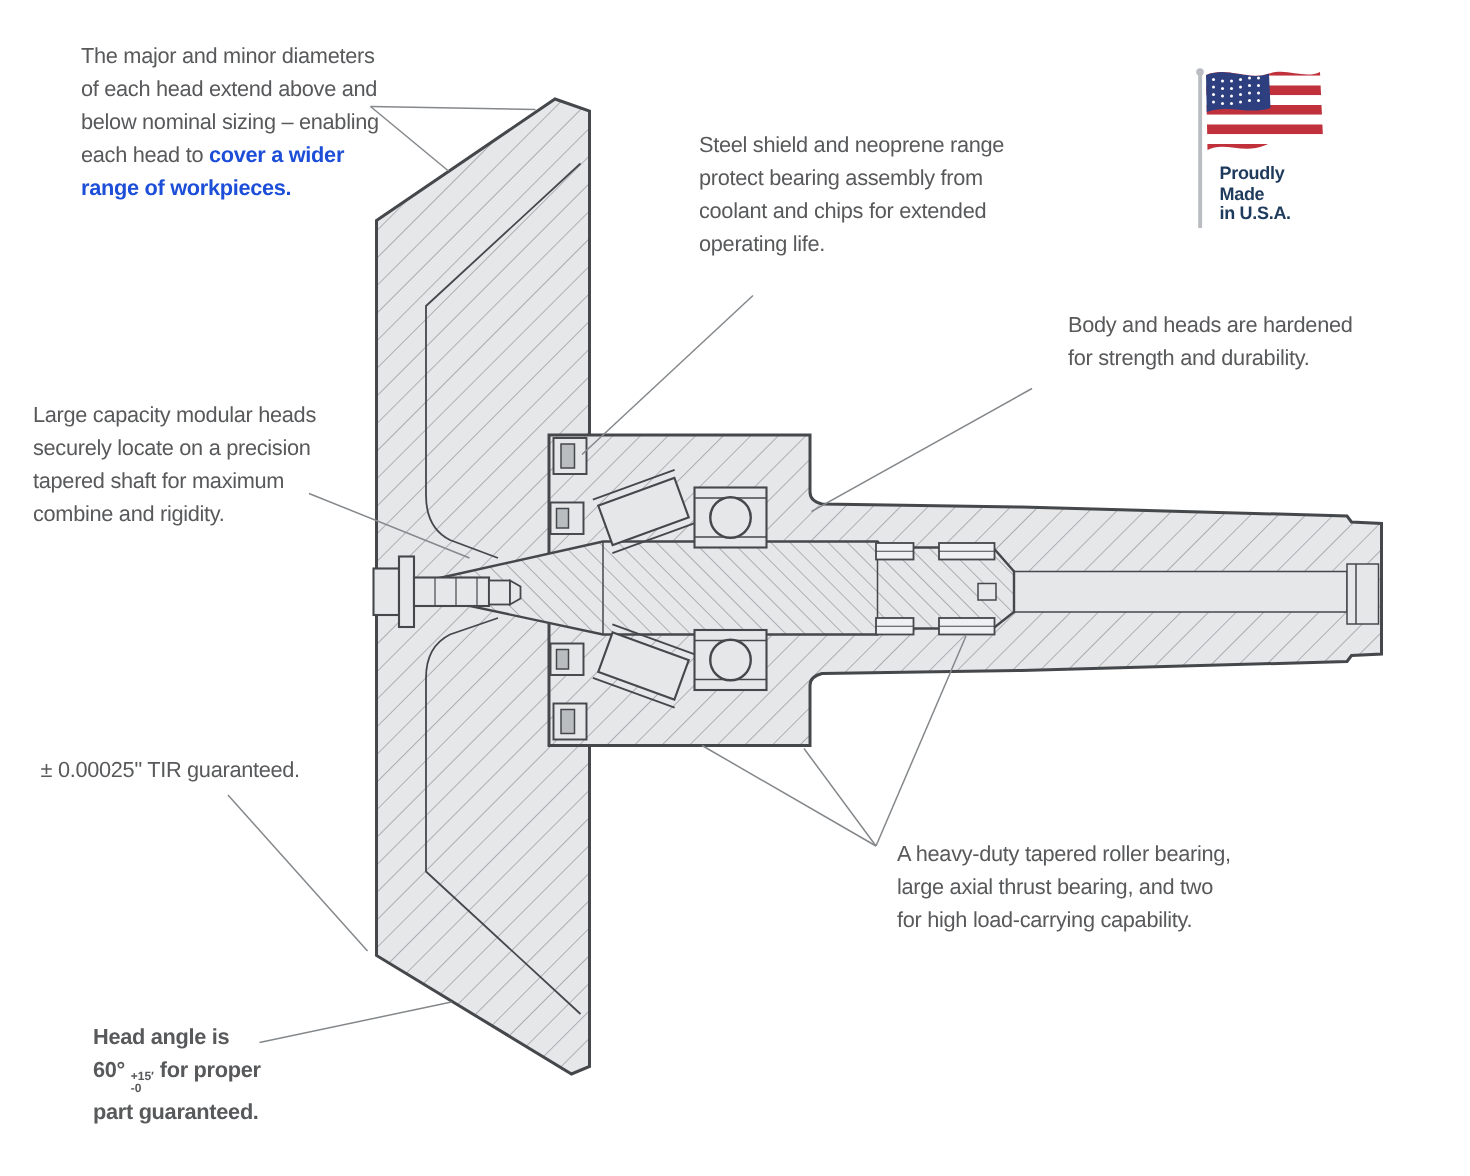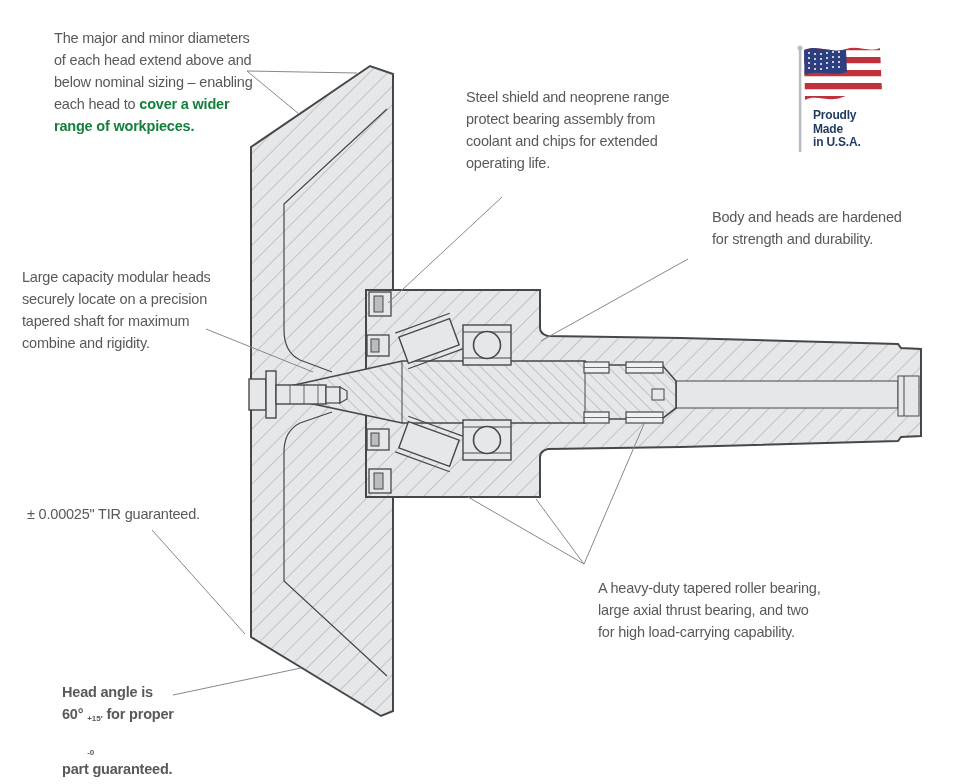--- a/index.html
+++ b/index.html
@@ -1,23 +1,23 @@
 <!DOCTYPE html>
 <html><head>
 <meta charset="utf-8">
 <style>
   html,body{margin:0;padding:0;background:#fff;}
   .stage{position:relative;width:980px;height:784px;background:#fff;overflow:hidden;
          font-family:"Liberation Sans", sans-serif;}
   .drawing{position:absolute;left:0;top:0;}
   .callout{position:absolute;color:#58595b;font-size:14.5px;line-height:22px;letter-spacing:-0.2px;}
   .callout .ln span{white-space:pre;}
-  .red{color:#15803d;font-weight:bold;}
+  .red{color:#1d4ed8;font-weight:bold;}
   .tol{display:inline-flex;flex-direction:column;font-size:8px;line-height:8px;
-       vertical-align:-3px;letter-spacing:0;transform:translateY(-1px);gap:26px;}
+       vertical-align:-3px;letter-spacing:0;transform:translateY(-1px);}
   .badge-text{position:absolute;left:813px;top:109px;color:#1e3a5c;font-weight:bold;
               font-size:12px;line-height:13.5px;letter-spacing:-0.2px;}
 </style>
 </head>
 <body>
 
 <div class="stage">
 
   <svg class="drawing" width="980" height="784" viewBox="0 0 980 784">
     <defs>
@@ -204,21 +204,21 @@
   <div class="callout" style="left:27px;top:503px;width:240px;">
     <div class="ln"><span>± 0.00025" TIR guaranteed.</span></div>
   </div>
 
   <div class="callout" style="left:62px;top:681px;width:200px;font-weight:bold;">
     <div class="ln"><span>Head angle is</span></div>
     <div class="ln"><span>60° </span><span class="tol"><span>+15′</span><span>-0</span></span><span> for proper</span></div>
     <div class="ln"><span>part guaranteed.</span></div>
   </div>
 
-  <div class="callout" style="left:598px;top:559px;width:260px;margin-top:18px;">
+  <div class="callout" style="left:598px;top:559px;width:260px;">
     <div class="ln"><span>A heavy-duty tapered roller bearing,</span></div>
     <div class="ln"><span>large axial thrust bearing, and two</span></div>
     <div class="ln"><span>for high load-carrying capability.</span></div>
   </div>
 
   <div class="badge-text">
     <div>Proudly</div>
     <div>Made</div>
     <div>in U.S.A.</div>
   </div>

